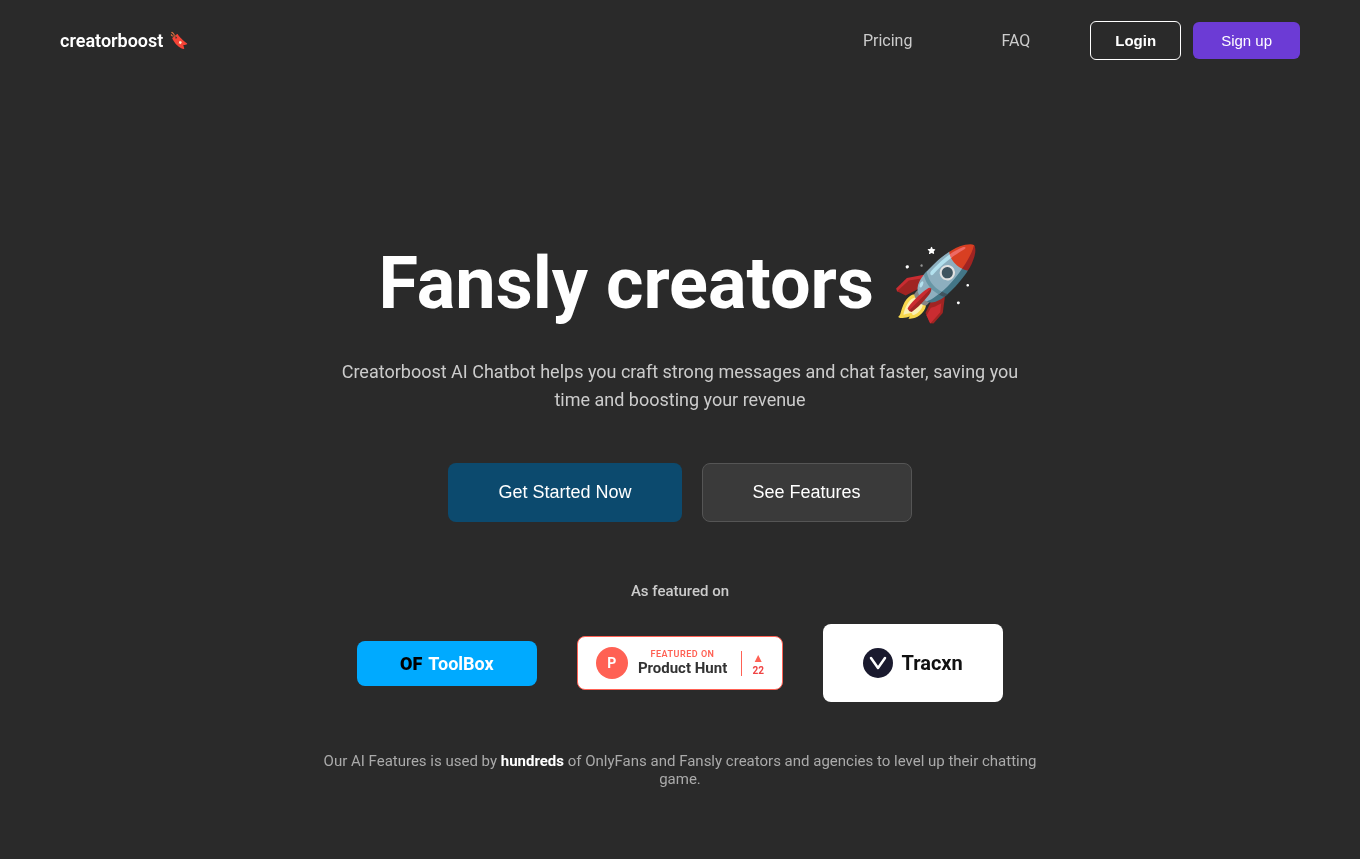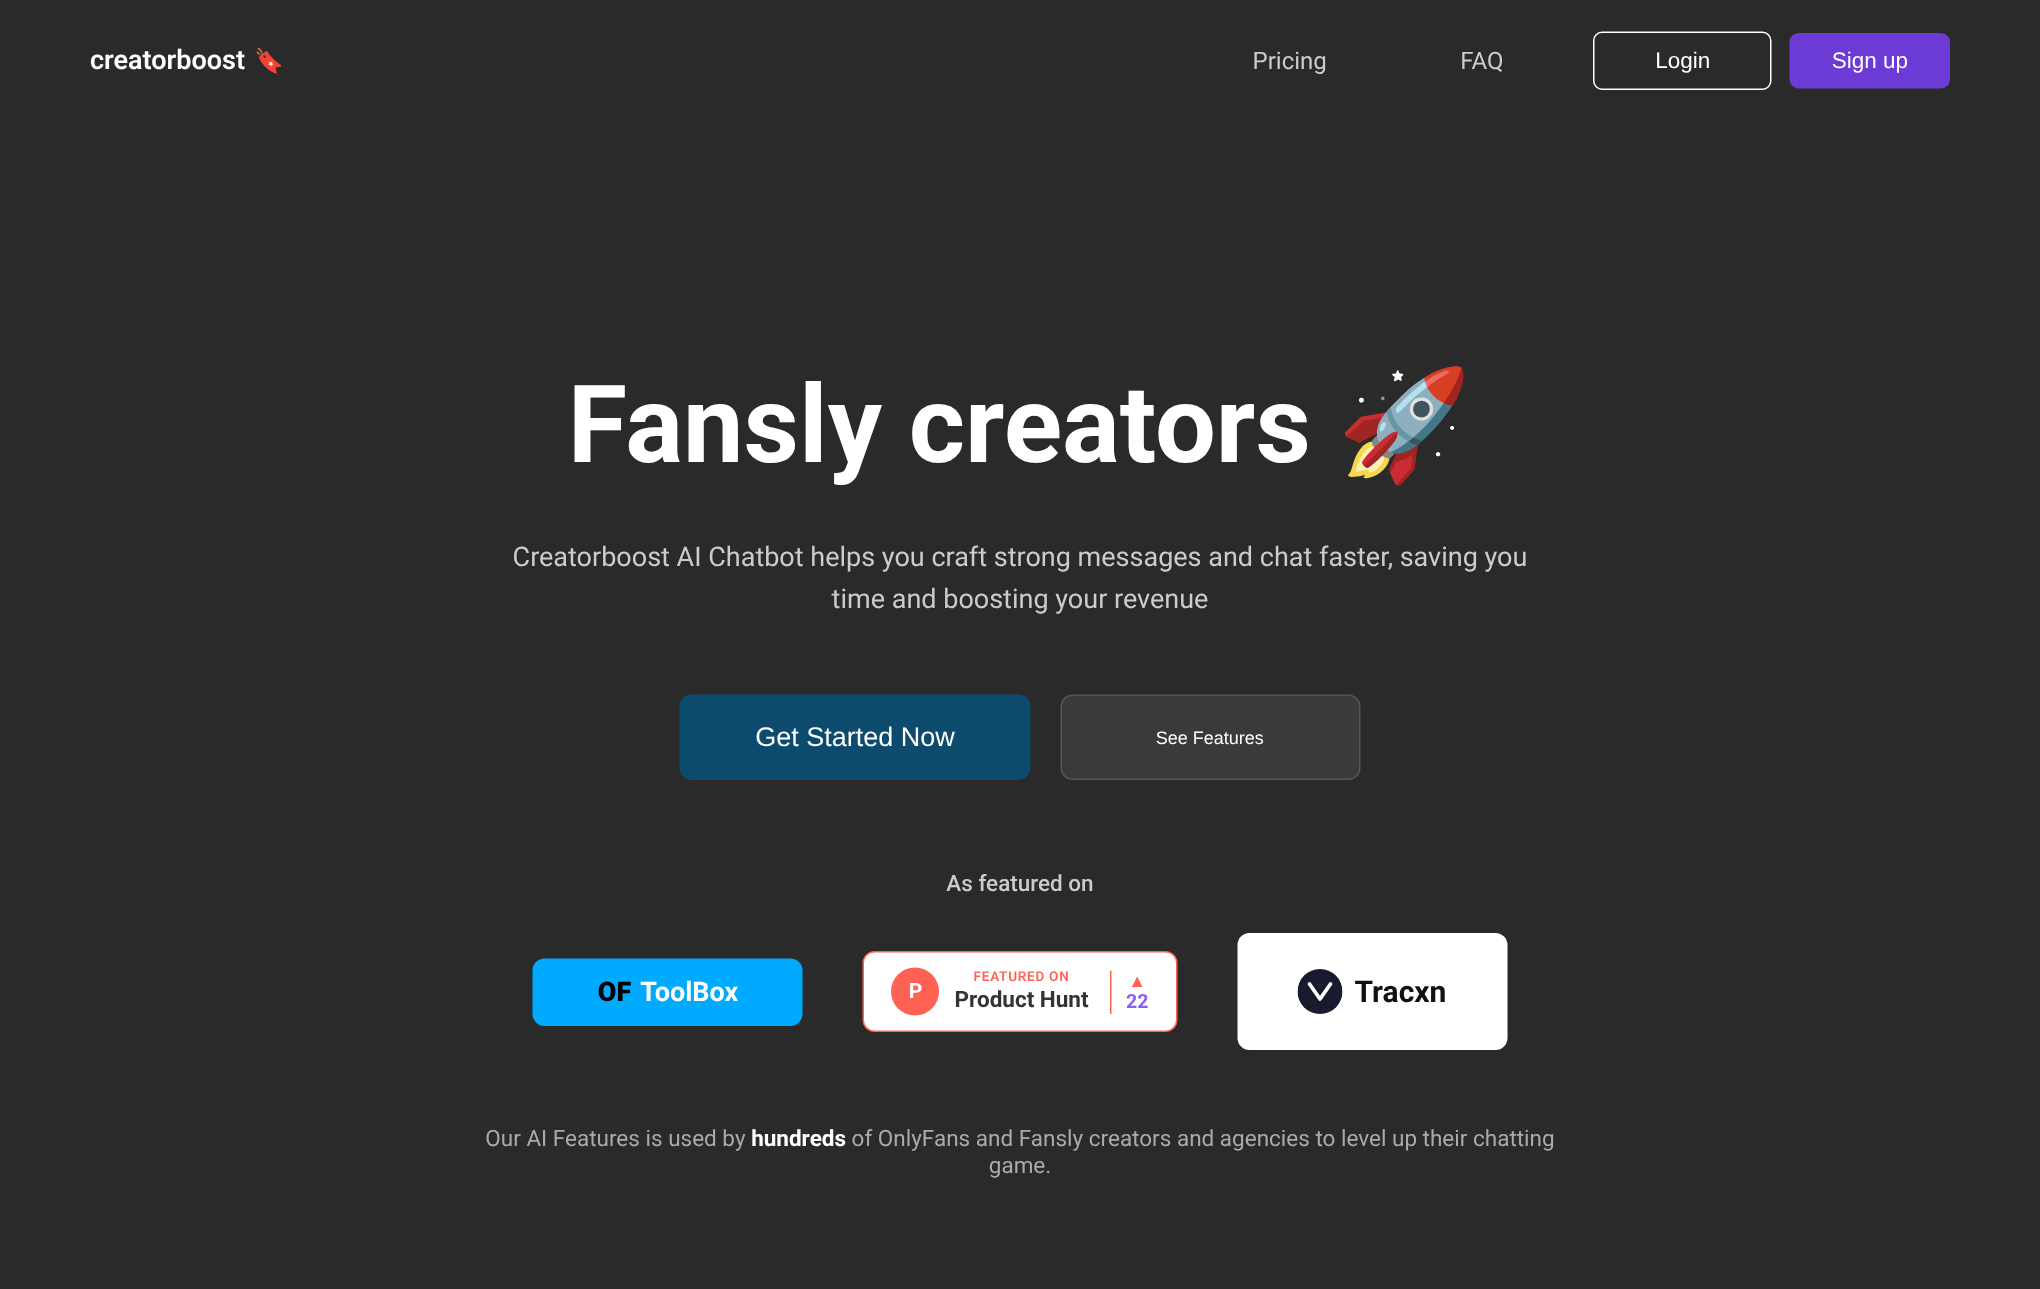--- a/index.html
+++ b/index.html
@@ -62,25 +62,25 @@
     .nav-buttons {
       display: flex;
       align-items: center;
       gap: 12px;
     }
 
     .btn-login {
       background: transparent;
       border: 1.5px solid #ffffff;
       color: white;
-      padding: 10px 40px;
+      padding: 10px 24px;
       border-radius: 6px;
       font-size: 15px;
       cursor: pointer;
-      font-weight: 400;
+      font-weight: 700;
     }
 
     .btn-signup {
       background: #6c3bd5;
       border: none;
       color: white;
       padding: 10px 28px;
       border-radius: 6px;
       font-size: 15px;
       cursor: pointer;
@@ -130,21 +130,21 @@
       cursor: pointer;
       min-width: 200px;
     }
 
     .btn-see-features {
       background: #3a3a3a;
       color: white;
       border: 1.5px solid #555555;
       padding: 18px 50px;
       border-radius: 8px;
-      font-size: 12px;
+      font-size: 18px;
       font-weight: 500;
       cursor: pointer;
       min-width: 200px;
     }
 
     
     .featured-section {
       display: flex;
       flex-direction: column;
       align-items: center;
@@ -240,23 +240,23 @@
       padding-left: 10px;
       margin-left: 4px;
     }
 
     .ph-arrow {
       color: #ff6154;
       font-size: 12px;
     }
 
     .ph-number {
-      font-size: 13px;
-      font-weight: 700;
-      color: #8b5cf6;
+      font-size: 10px;
+      font-weight: 700;
+      color: #ef4444;
     }
 
     
     .tracxn-badge {
       background: white;
       border-radius: 8px;
       padding: 24px 20px;
       display: flex;
       align-items: center;
       gap: 8px;

